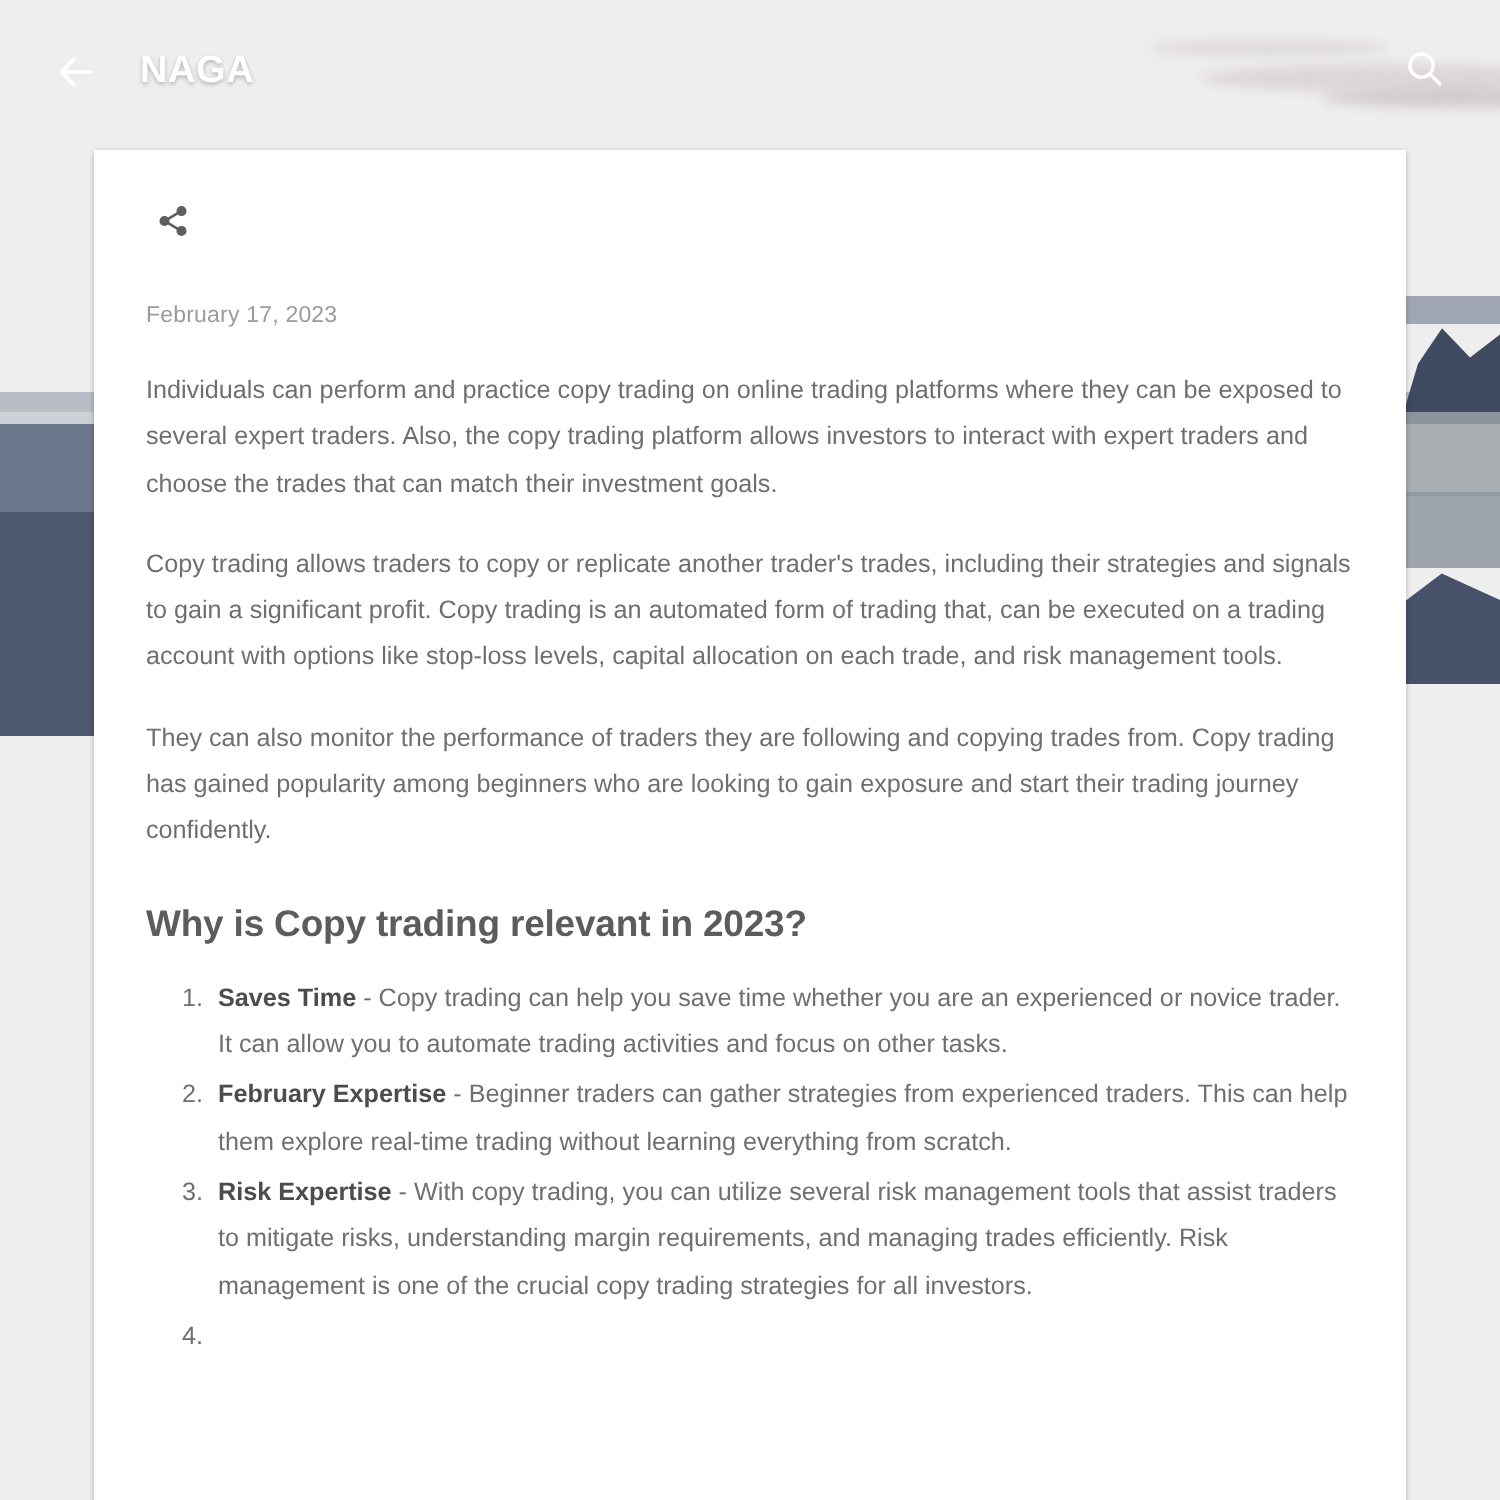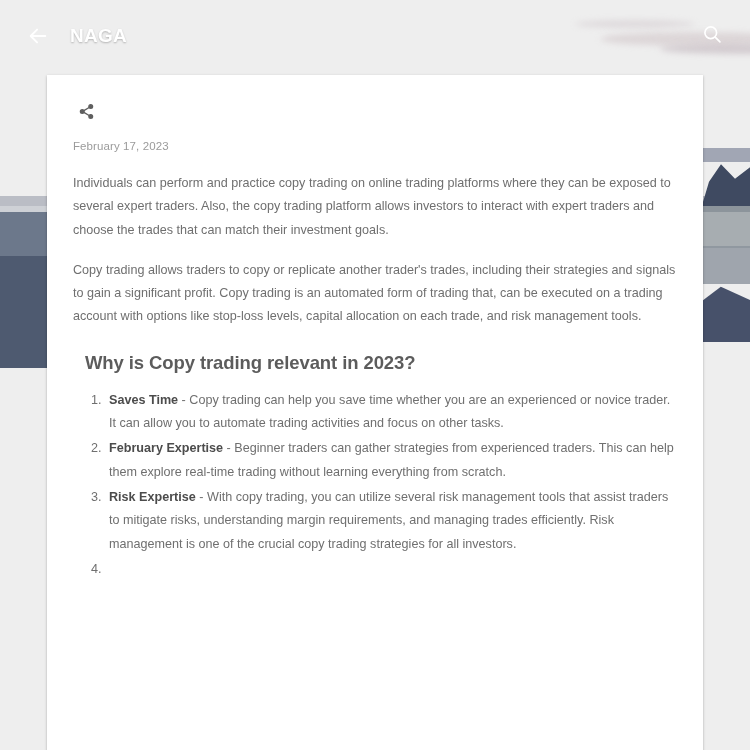--- a/index.html
+++ b/index.html
@@ -117,21 +117,21 @@
   #share-btn {
     flex: 0 0 auto;
     width: 26px; height: 26px;
     display: flex; align-items: center; justify-content: center;
     cursor: pointer;
     margin-top: 3px;
   }
   #post-date {
     font-size: 11.5px;
     color: #9b9b9b;
-    margin-top: 14px;
+    margin-top: 26px;
     letter-spacing: .1px;
   }
 
   
   #article {
     margin-top: 20px;
     color: #6f6f6f;
     font-size: 12.6px;
     line-height: 1.85;
   }
@@ -141,21 +141,21 @@
   }
   #article a, .lnk {
     color: #5ba4d8;
     text-decoration: none;
     cursor: pointer;
   }
   #article h2 {
     font-size: 18.5px;
     font-weight: bold;
     color: #5c5c5c;
-    margin: 22px 0 14px 12px;
+    margin: 22px 0 14px 0;
     line-height: 1.3;
     letter-spacing: -0.1px;
   }
   #article ol {
     margin: 0 0 14px 0;
     padding-left: 32px;
   }
   #article li {
     margin-bottom: 2px;
     padding-left: 4px;
@@ -237,20 +237,21 @@
       </span>
     </div>
   </div>
 
   <div id="post-date">February 17, 2023</div>
 
   <div id="article">
 
     <p>Individuals can perform and practice copy trading on online trading platforms where they can be exposed to several expert traders. Also, the copy trading platform allows investors to interact with expert traders and choose the trades that can match their investment goals.</p>
     <p>Copy trading allows traders to copy or replicate another trader's trades, including their strategies and signals to gain a significant profit. Copy trading is an automated form of trading that, can be executed on a trading account with options like stop-loss levels, capital allocation on each trade, and risk management tools.</p>
+    <p>They can also monitor the performance of traders they are following and copying trades from. Copy trading has gained popularity among beginners who are looking to gain exposure and start their trading journey confidently.</p>
 
 
     <h2>Why is Copy trading relevant in 2023?</h2>
 
 
     <ol id="reasons-list">
         <li><span class="b">Saves Time</span><span> - </span><span>Copy trading can help you save time whether you are an experienced or novice trader. It can allow you to automate trading activities and focus on other tasks.</span></li>
         <li><span class="b">February Expertise</span><span> - </span><span>Beginner traders can gather strategies from experienced traders. This can help them explore real-time trading without learning everything from scratch.</span></li>
         <li><span class="b">Risk Expertise</span><span> - </span><span>With copy trading, you can utilize several risk management tools that assist traders to mitigate risks, understanding margin requirements, and managing trades efficiently. Risk management is one of the crucial copy trading strategies for all investors.</span></li>
         <li></li>

